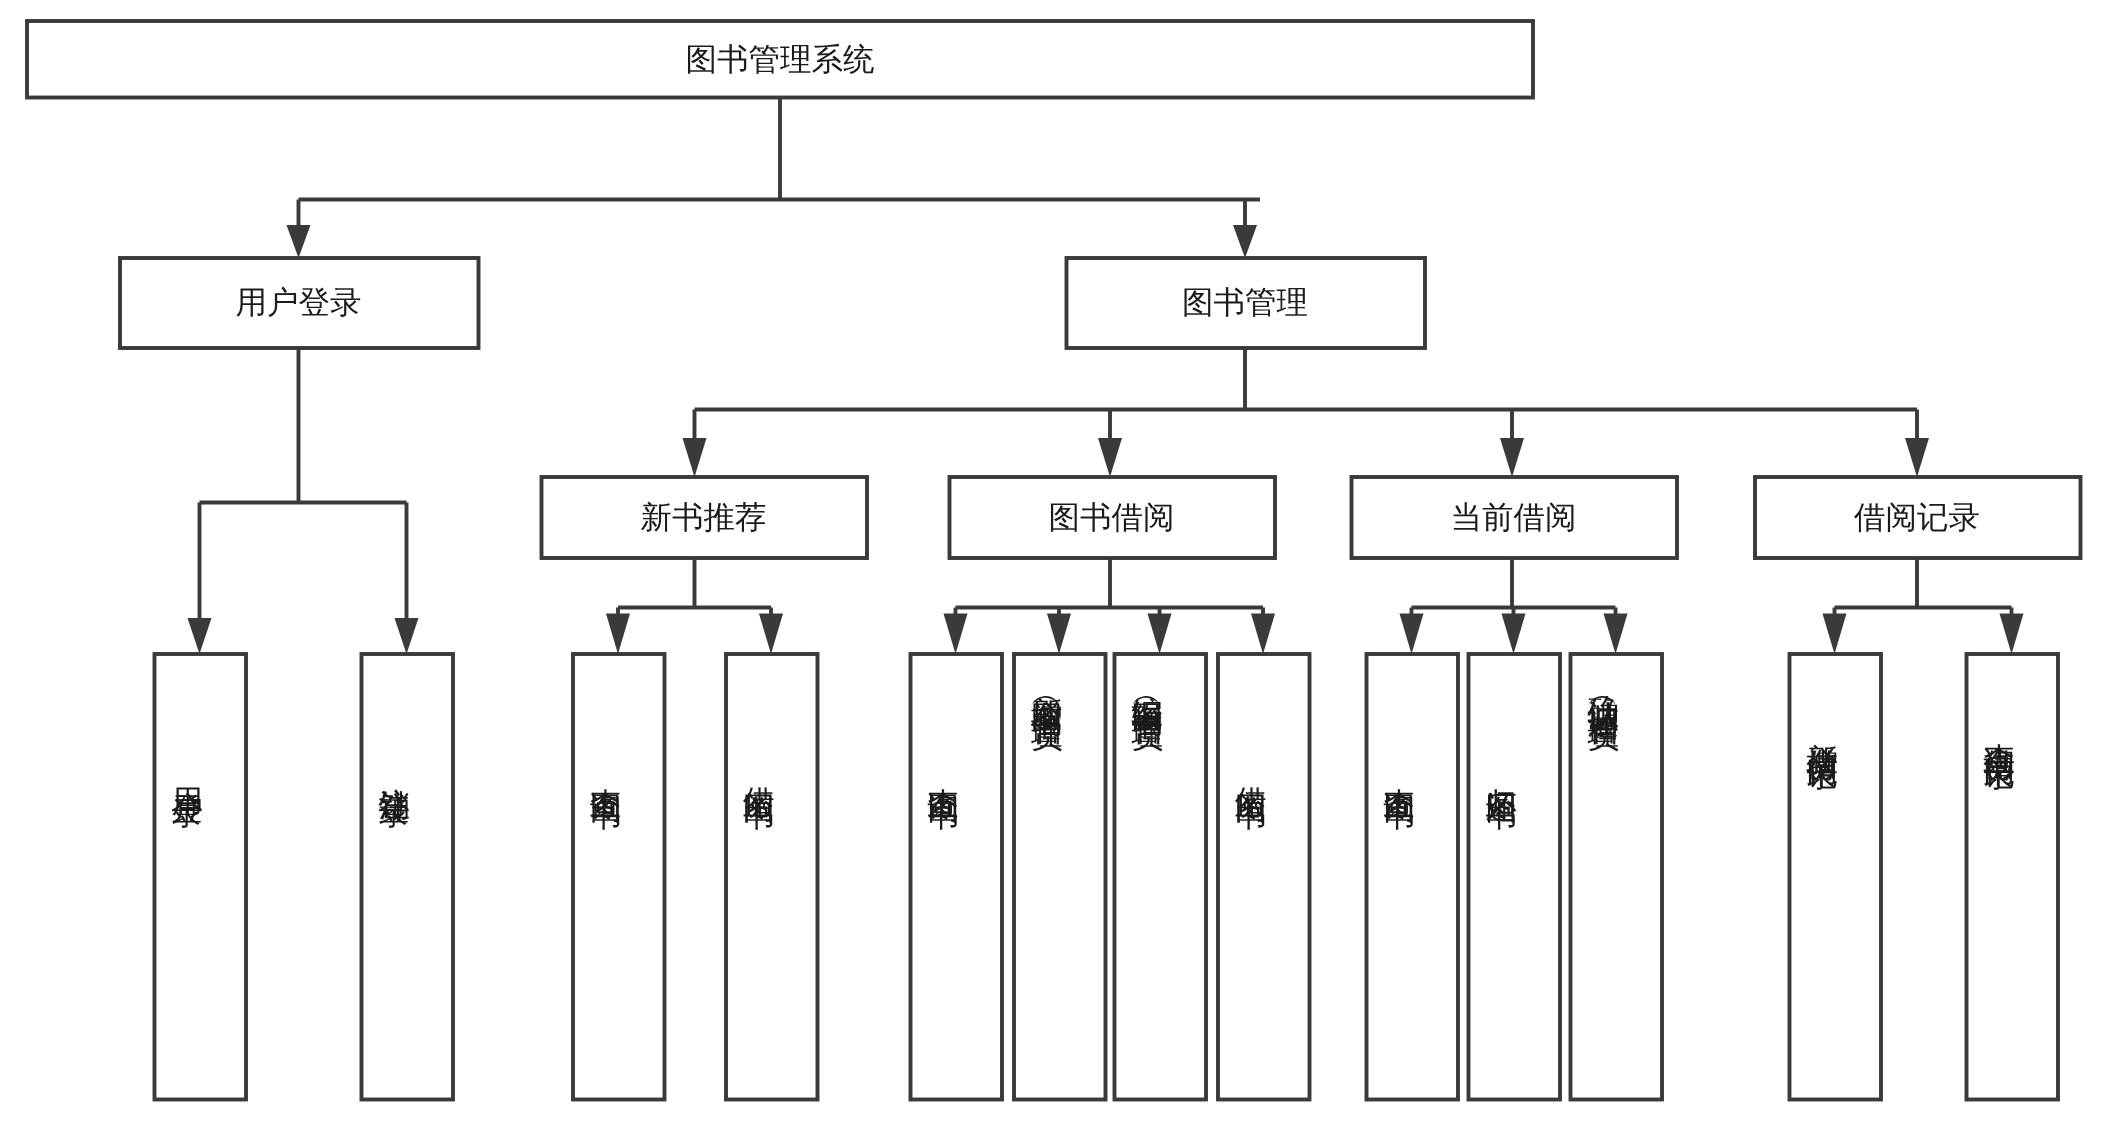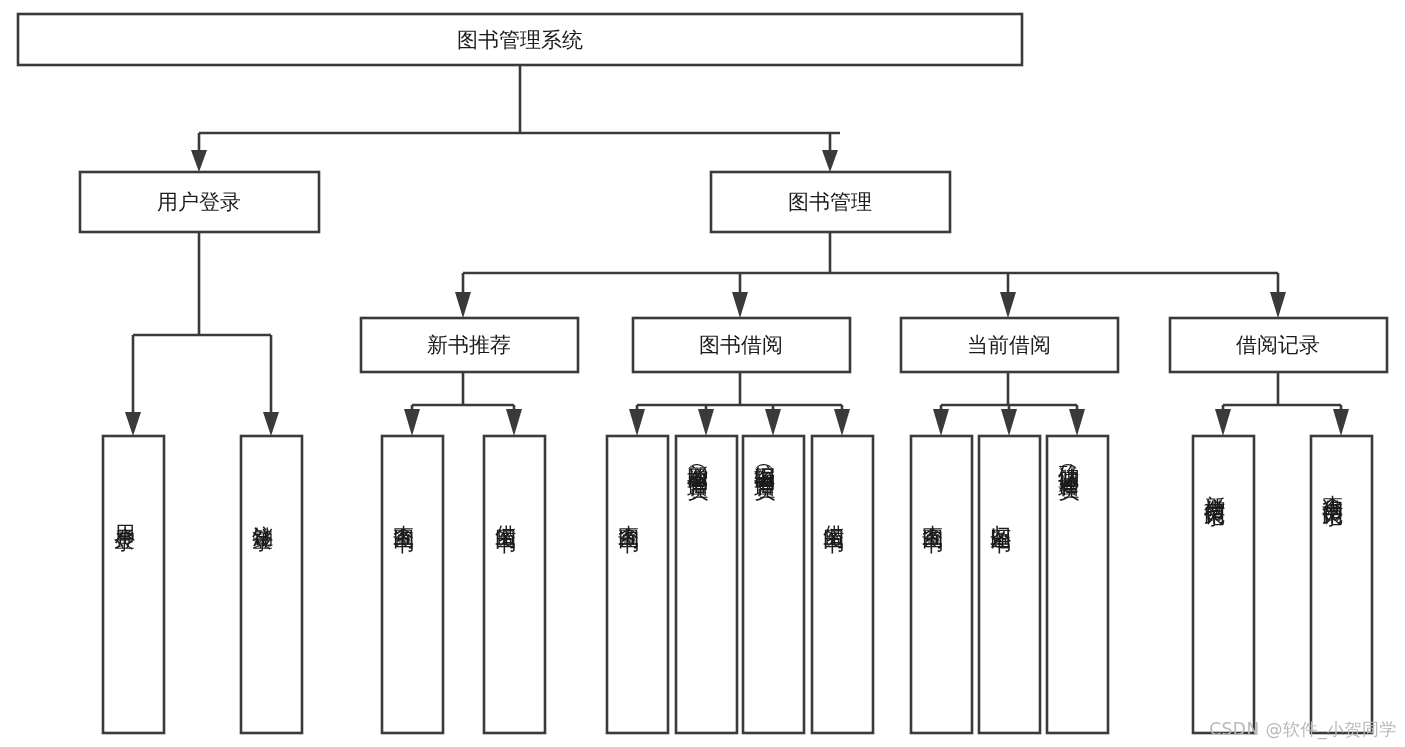--- a/index.html
+++ b/index.html
@@ -205,15 +205,14 @@
   <div class="vert-label" style="left:920px; top:508px;">查询图书</div>
 
   <div class="vert-label" style="left:988px; top:508px;">归还图书</div>
 
   <div class="vert-label" style="left:1056px; top:447px;">确认归还（管理员）</div>
 
   <div class="vert-label" style="left:1202px; top:478px;">新增借阅记录</div>
 
   <div class="vert-label" style="left:1320px; top:478px;">查询借阅记录</div>
 
-  <div id="watermark">CSDN @软件_小贺同学</div>
 
 </div>
 
 </body></html>

